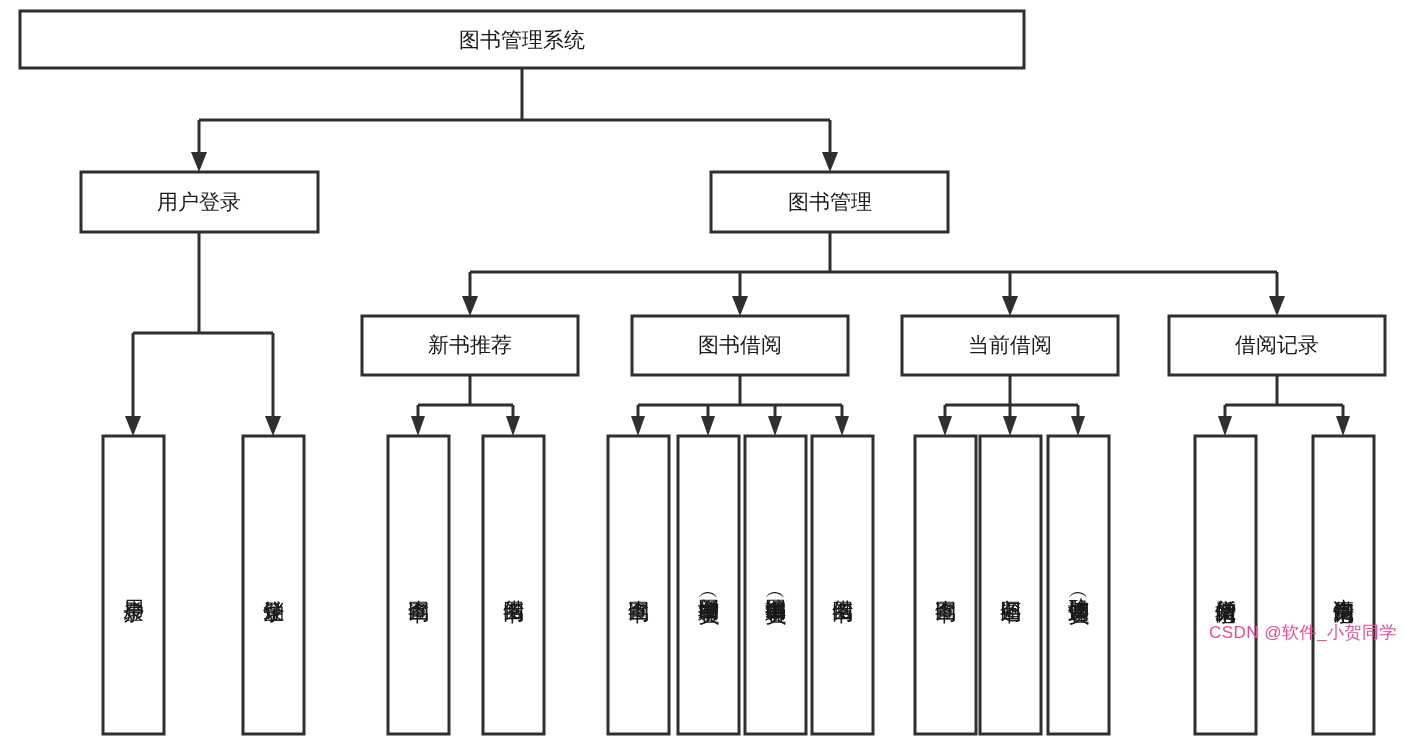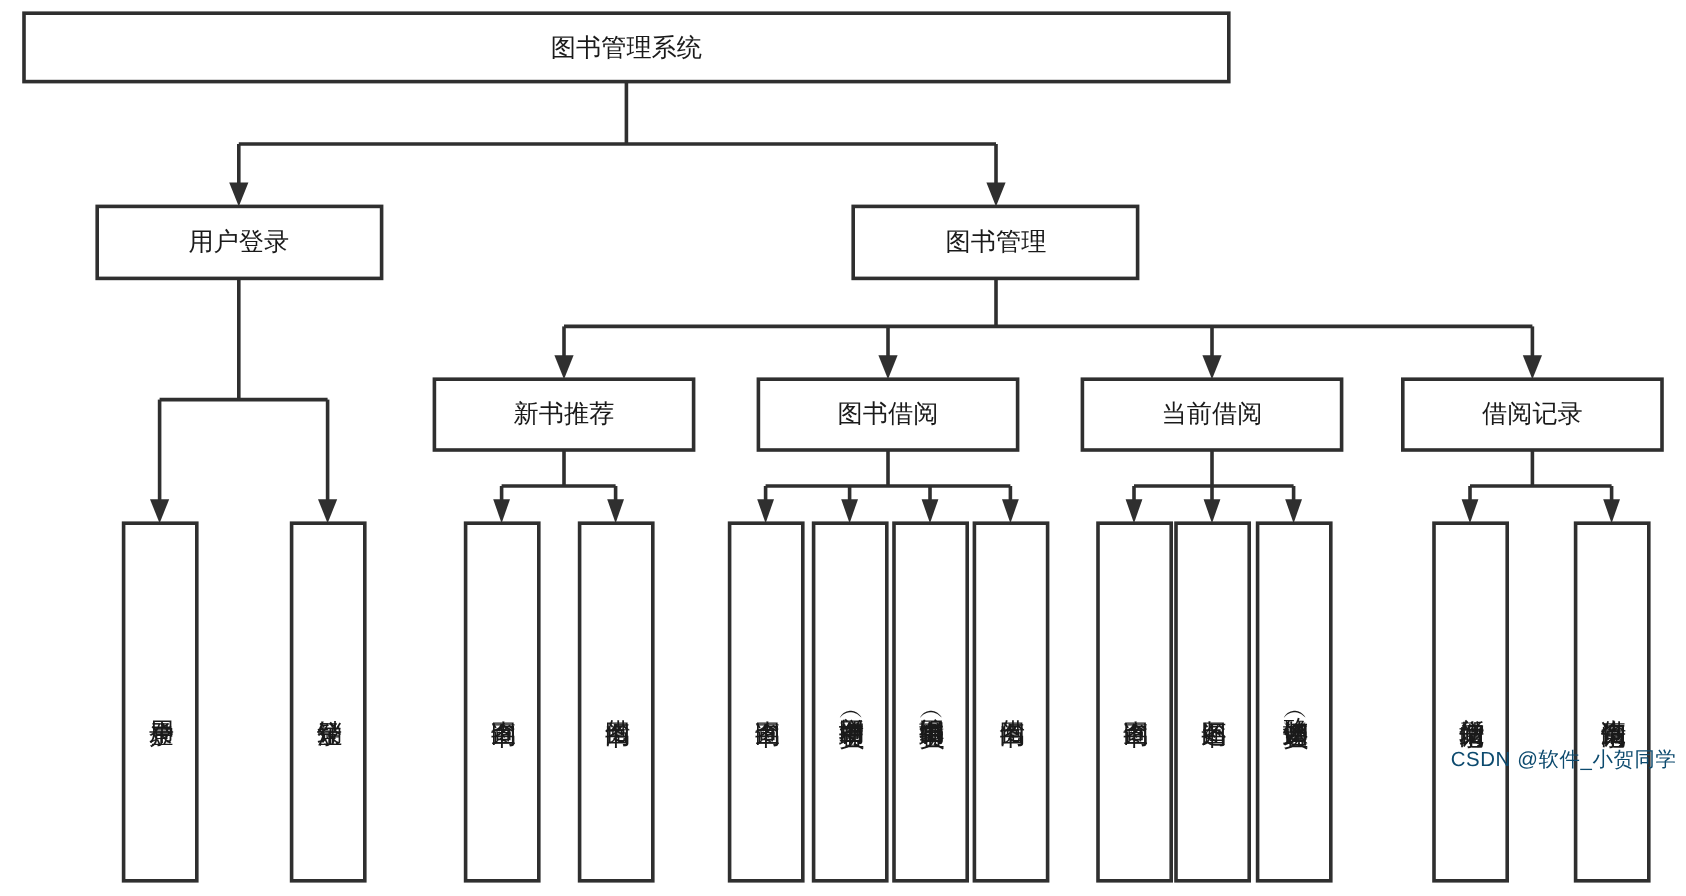--- a/index.html
+++ b/index.html
@@ -60,21 +60,21 @@
     text-align: center;
     white-space: nowrap;
     pointer-events: none;
   }
   .watermark {
     position: absolute;
     right: 8px;
     bottom: 5px;
     font-family: "Liberation Sans", "DejaVu Sans", sans-serif;
     font-size: 17px;
-    color: #0c4a6e;
+    color: #ec4899;
     letter-spacing: 0.5px;
     white-space: nowrap;
   }
 </style>
 </head>
 <body>
 
 <div id="diagram-root">
 
   <svg class="diagram-canvas" viewBox="0 0 1405 747">

